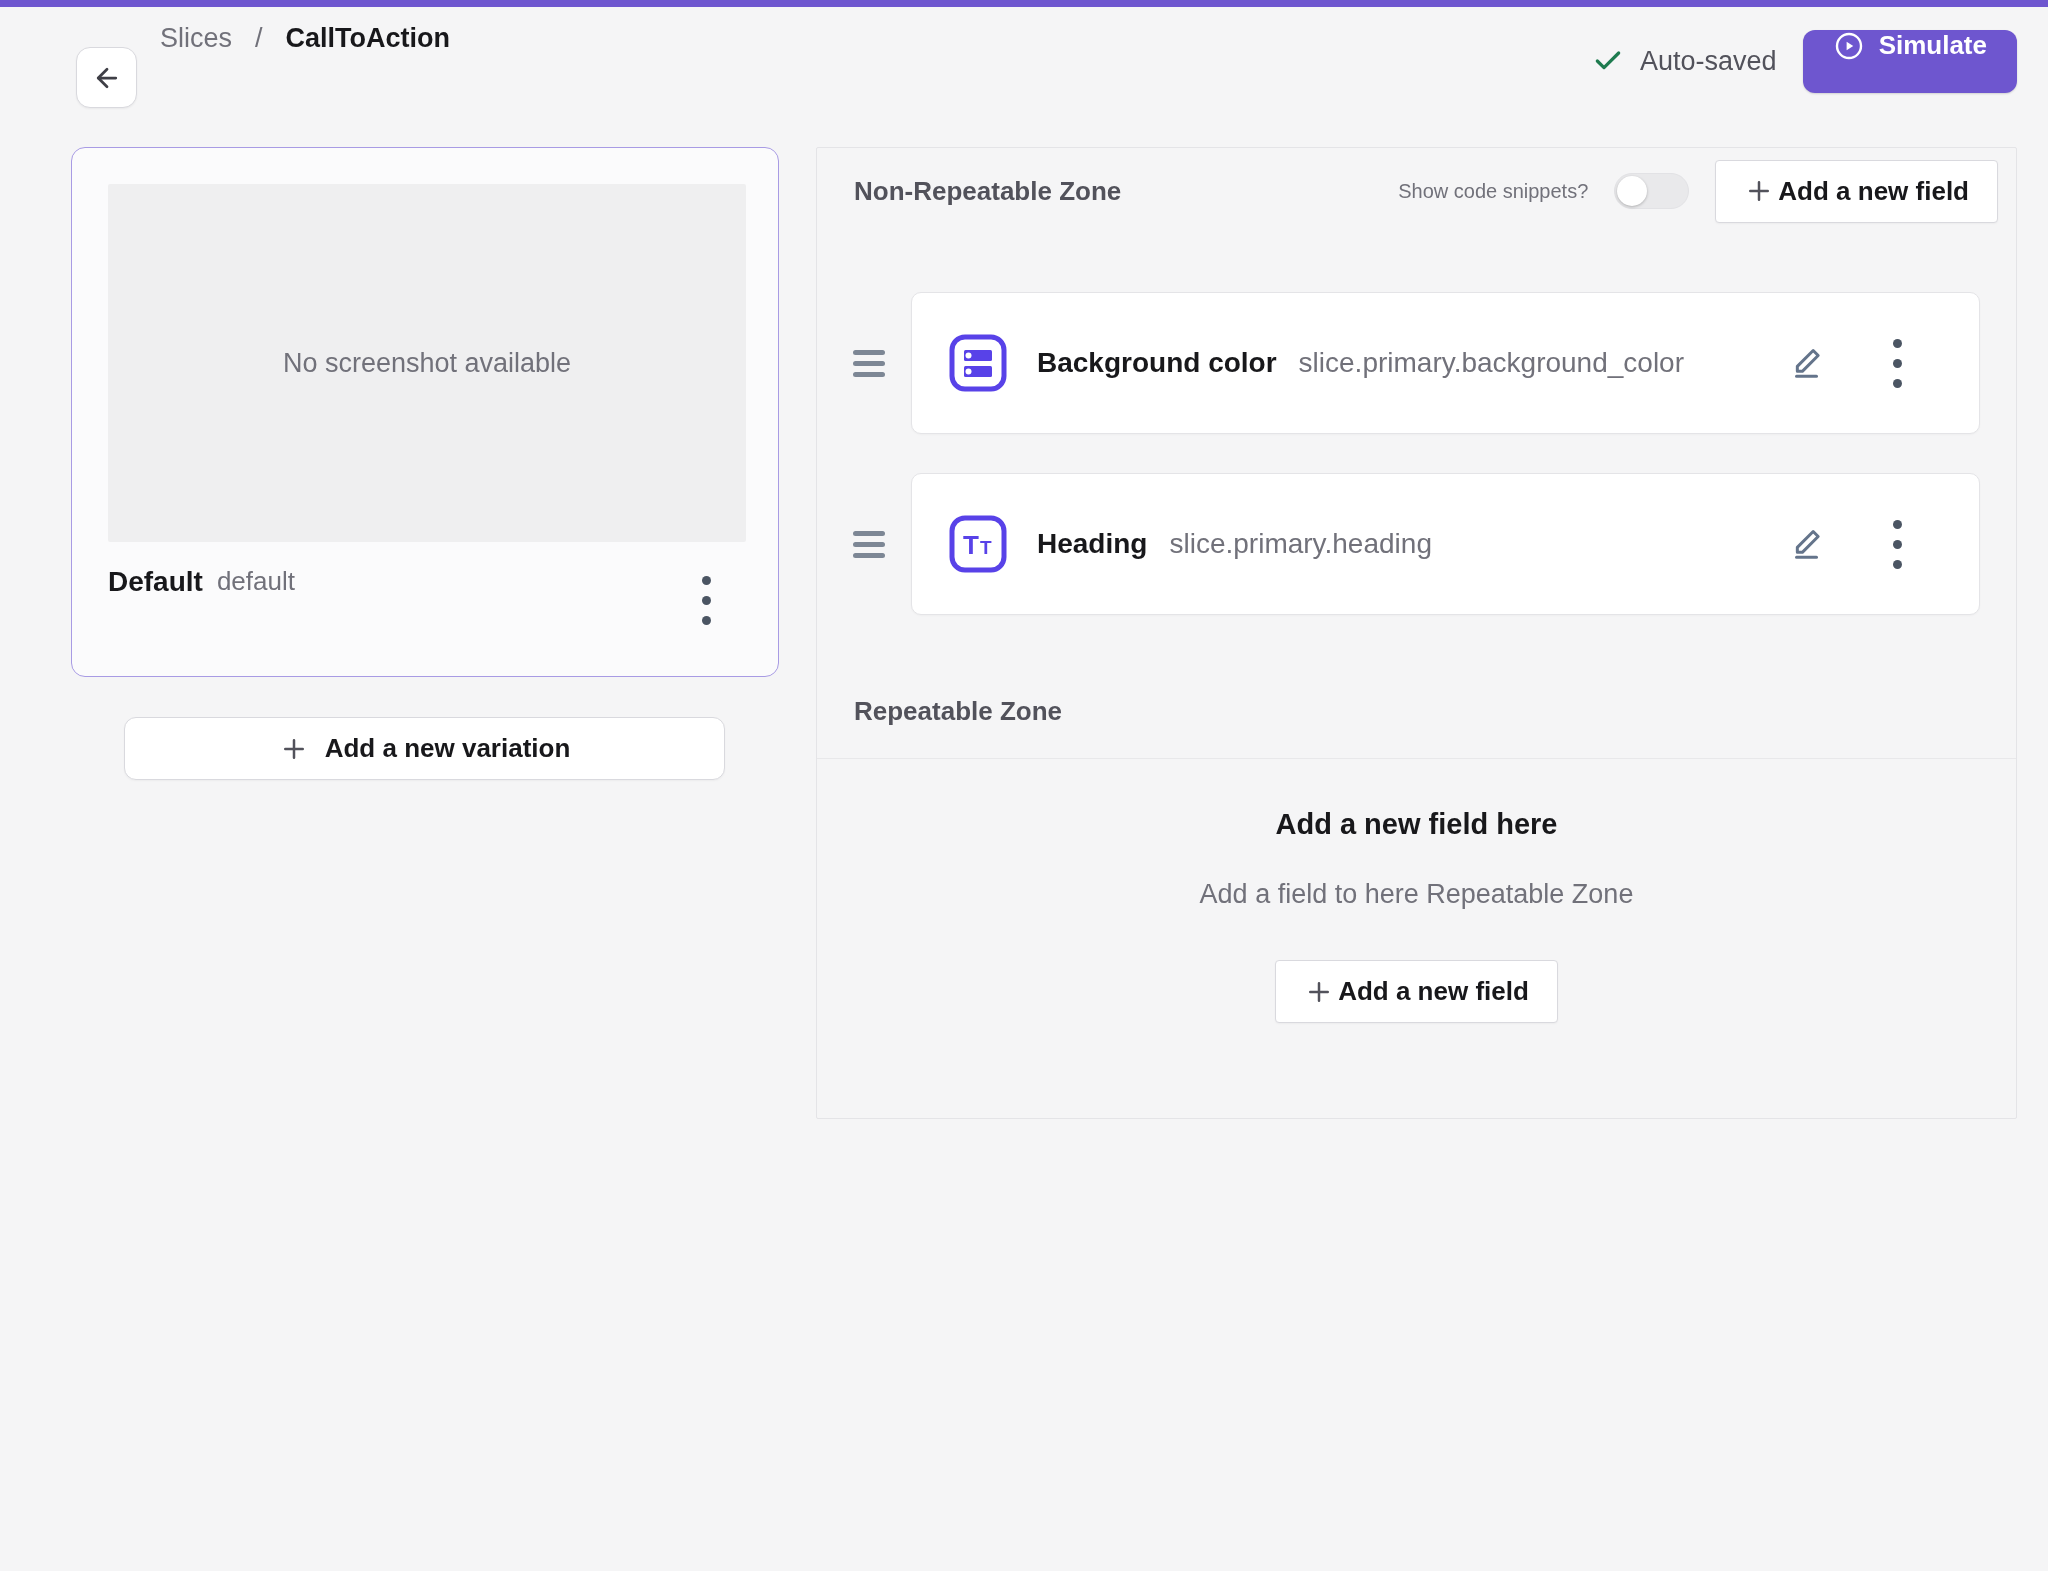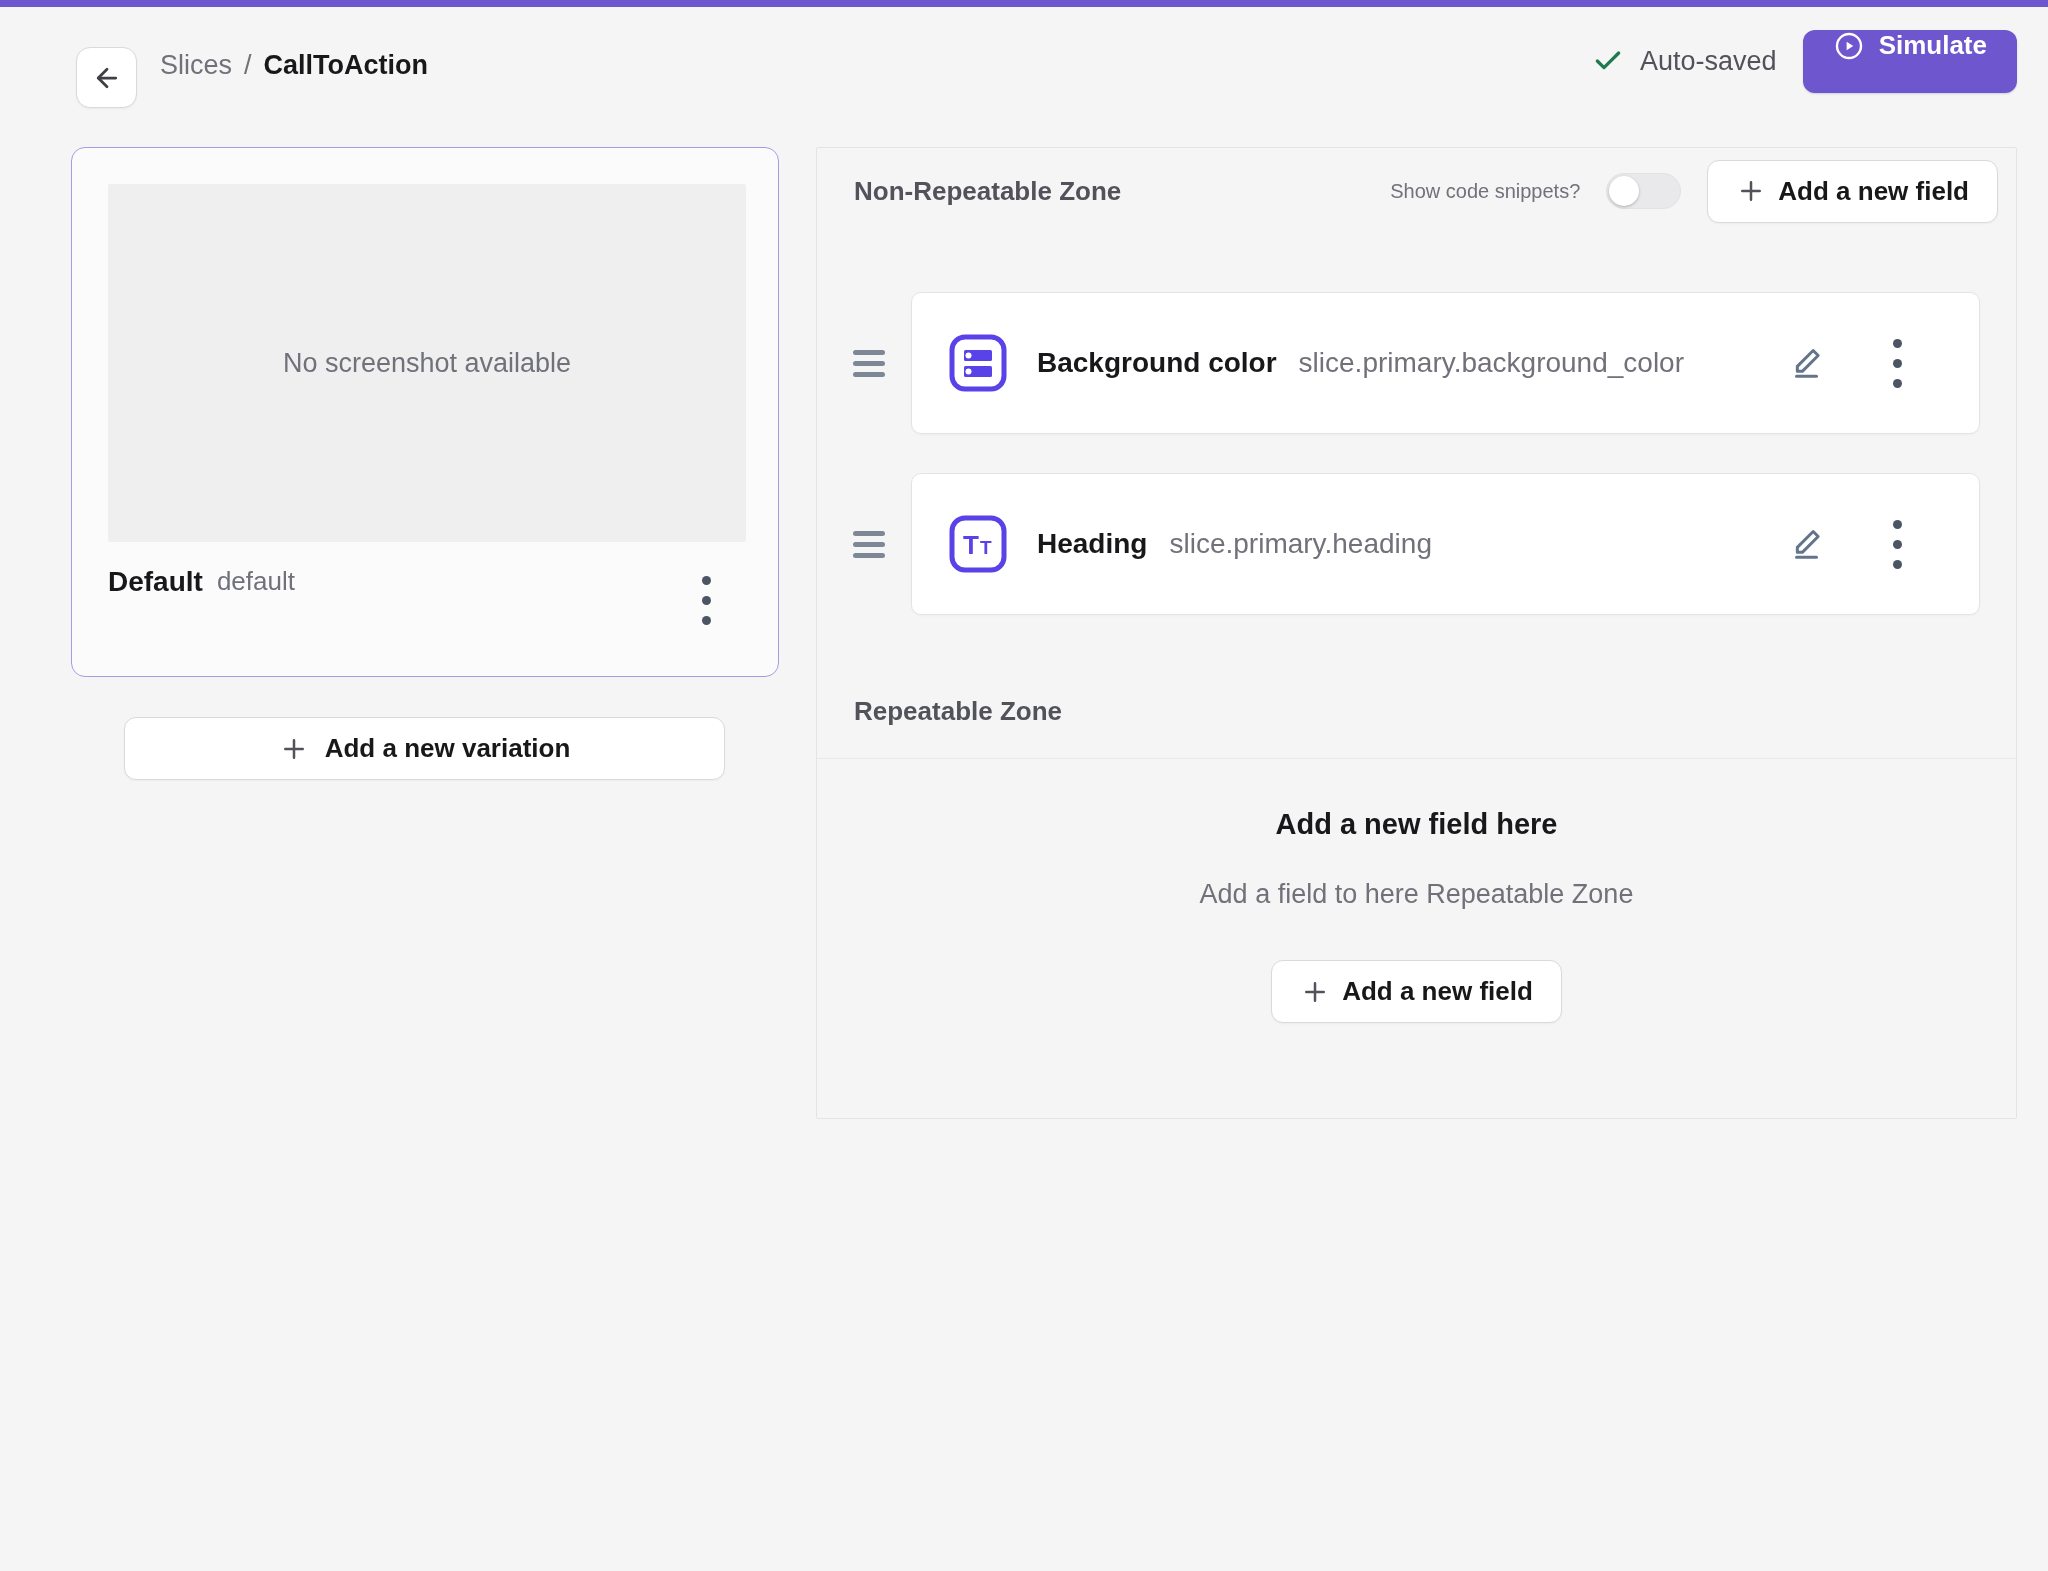--- a/index.html
+++ b/index.html
@@ -26,21 +26,21 @@
   }
   .topbar{position:absolute;top:0;left:0;width:2048px;height:7px;background:var(--accent)}
 
   
   .header{position:absolute;top:7px;left:0;width:2048px;height:108px;display:flex;align-items:center}
   .back-btn{
     position:absolute;left:76px;top:40px;width:61px;height:61px;background:#fff;
     border:1px solid var(--border-strong);border-radius:14px;display:flex;align-items:center;justify-content:center;
     cursor:pointer;box-shadow:0 1px 2px rgba(0,0,0,.05);
   }
-  .breadcrumb{position:absolute;left:160px;top:4px;height:108px;display:flex;align-items:center;gap:12px;font-size:27px}
+  .breadcrumb{position:absolute;left:160px;top:16px;height:108px;display:flex;align-items:flex-start;gap:23px;font-size:27px}
   .crumb-section{color:var(--text-gray)}
   .crumb-sep{color:var(--text-gray)}
   .crumb-title{color:var(--text-dark);font-weight:700}
   .header-right{position:absolute;right:31px;top:0;height:108px;display:flex;align-items:center;gap:26px}
   .autosave{display:flex;align-items:flex-end;gap:16px;color:var(--text-mid);font-size:27px}
   .simulate-btn{
     height:63px;padding:0 30px;background:var(--accent);color:#fff;border:none;border-radius:12px;
     display:flex;align-items:flex-start;gap:14px;font-size:26px;font-weight:700;cursor:pointer;
     font-family:"Liberation Sans", sans-serif;box-shadow:0 1px 2px rgba(0,0,0,.15);
   }
@@ -80,22 +80,22 @@
   .snippets-label{color:var(--text-gray);font-size:20px}
   .toggle{
     width:75px;height:36px;border-radius:18px;background:#E9E9EB;position:relative;cursor:pointer;
     border:1px solid #E2E2E5;
   }
   .toggle-knob{
     position:absolute;left:2px;top:2px;width:30px;height:30px;border-radius:50%;background:#fff;
     box-shadow:0 1px 3px rgba(0,0,0,.25);
   }
   .add-field-btn{
-    height:63px;padding:0 28px;background:#fff;border:1px solid var(--border-strong);border-radius:12px;
-    display:flex;align-items:center;gap:12px;font-size:26px;font-weight:600;color:var(--text-dark);cursor:pointer;
+    height:63px;padding:0 28px;background:#fff;border:1px solid var(--border-strong);border-radius:4px;
+    display:flex;align-items:center;gap:4px;font-size:26px;font-weight:600;color:var(--text-dark);cursor:pointer;
     font-family:"Liberation Sans", sans-serif;box-shadow:0 1px 2px rgba(0,0,0,.04);
   }
 
   .field-row{position:absolute;left:0;width:100%;height:142px;display:flex;align-items:center}
   .field-row-1{top:144px}
   .field-row-2{top:325px}
   .drag-handle{
     width:32px;margin-left:36px;display:flex;flex-direction:column;gap:6px;cursor:grab;flex:none;
   }
   .drag-handle span{display:block;height:5px;border-radius:3px;background:#7D8795}

